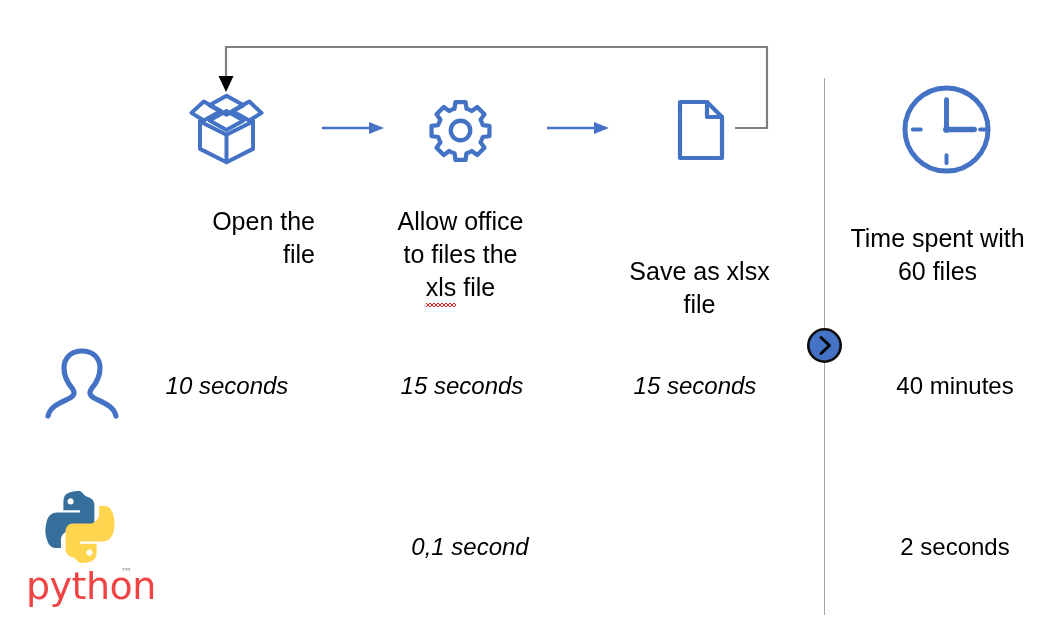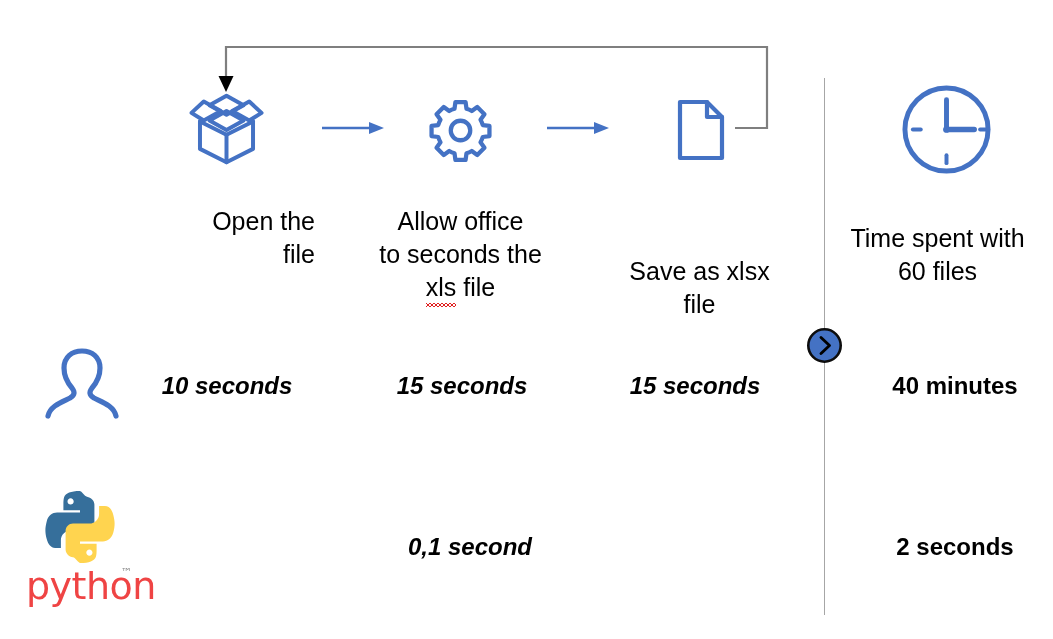--- a/index.html
+++ b/index.html
@@ -62,21 +62,20 @@
     line-height: 1.32;
     color: #000000;
     font-family: "Liberation Sans", sans-serif;
   }
   .time-val {
     position: absolute;
     text-align: center;
     font-size: 24px;
     color: #000000;
     font-family: "Liberation Sans", sans-serif;
-    font-weight: bold;
   }
   .time-val.italic { font-style: italic; }
 
   
   .squiggle {
     position: relative;
     display: inline-block;
   }
   .squiggle::after {
     content: "";
@@ -191,21 +190,21 @@
     </svg>
   </div>
 
   <div class="step-label" style="left:140px; top:205px; width:175px;text-align:right;">
     <div>Open the</div>
     <div>file</div>
   </div>
 
   <div class="step-label" style="left:372px; top:205px; width:177px;">
     <div>Allow office</div>
-    <div>to seconds the</div>
+    <div>to files the</div>
     <div><span class="squiggle">xls</span> file</div>
   </div>
 
   <div class="step-label" style="left:612px; top:222px; width:175px;margin-top:33px;">
     <div>Save as xlsx</div>
     <div>file</div>
   </div>
 
   <div class="step-label" style="left:845px; top:222px; width:185px;">
     <div>Time spent with</div>

